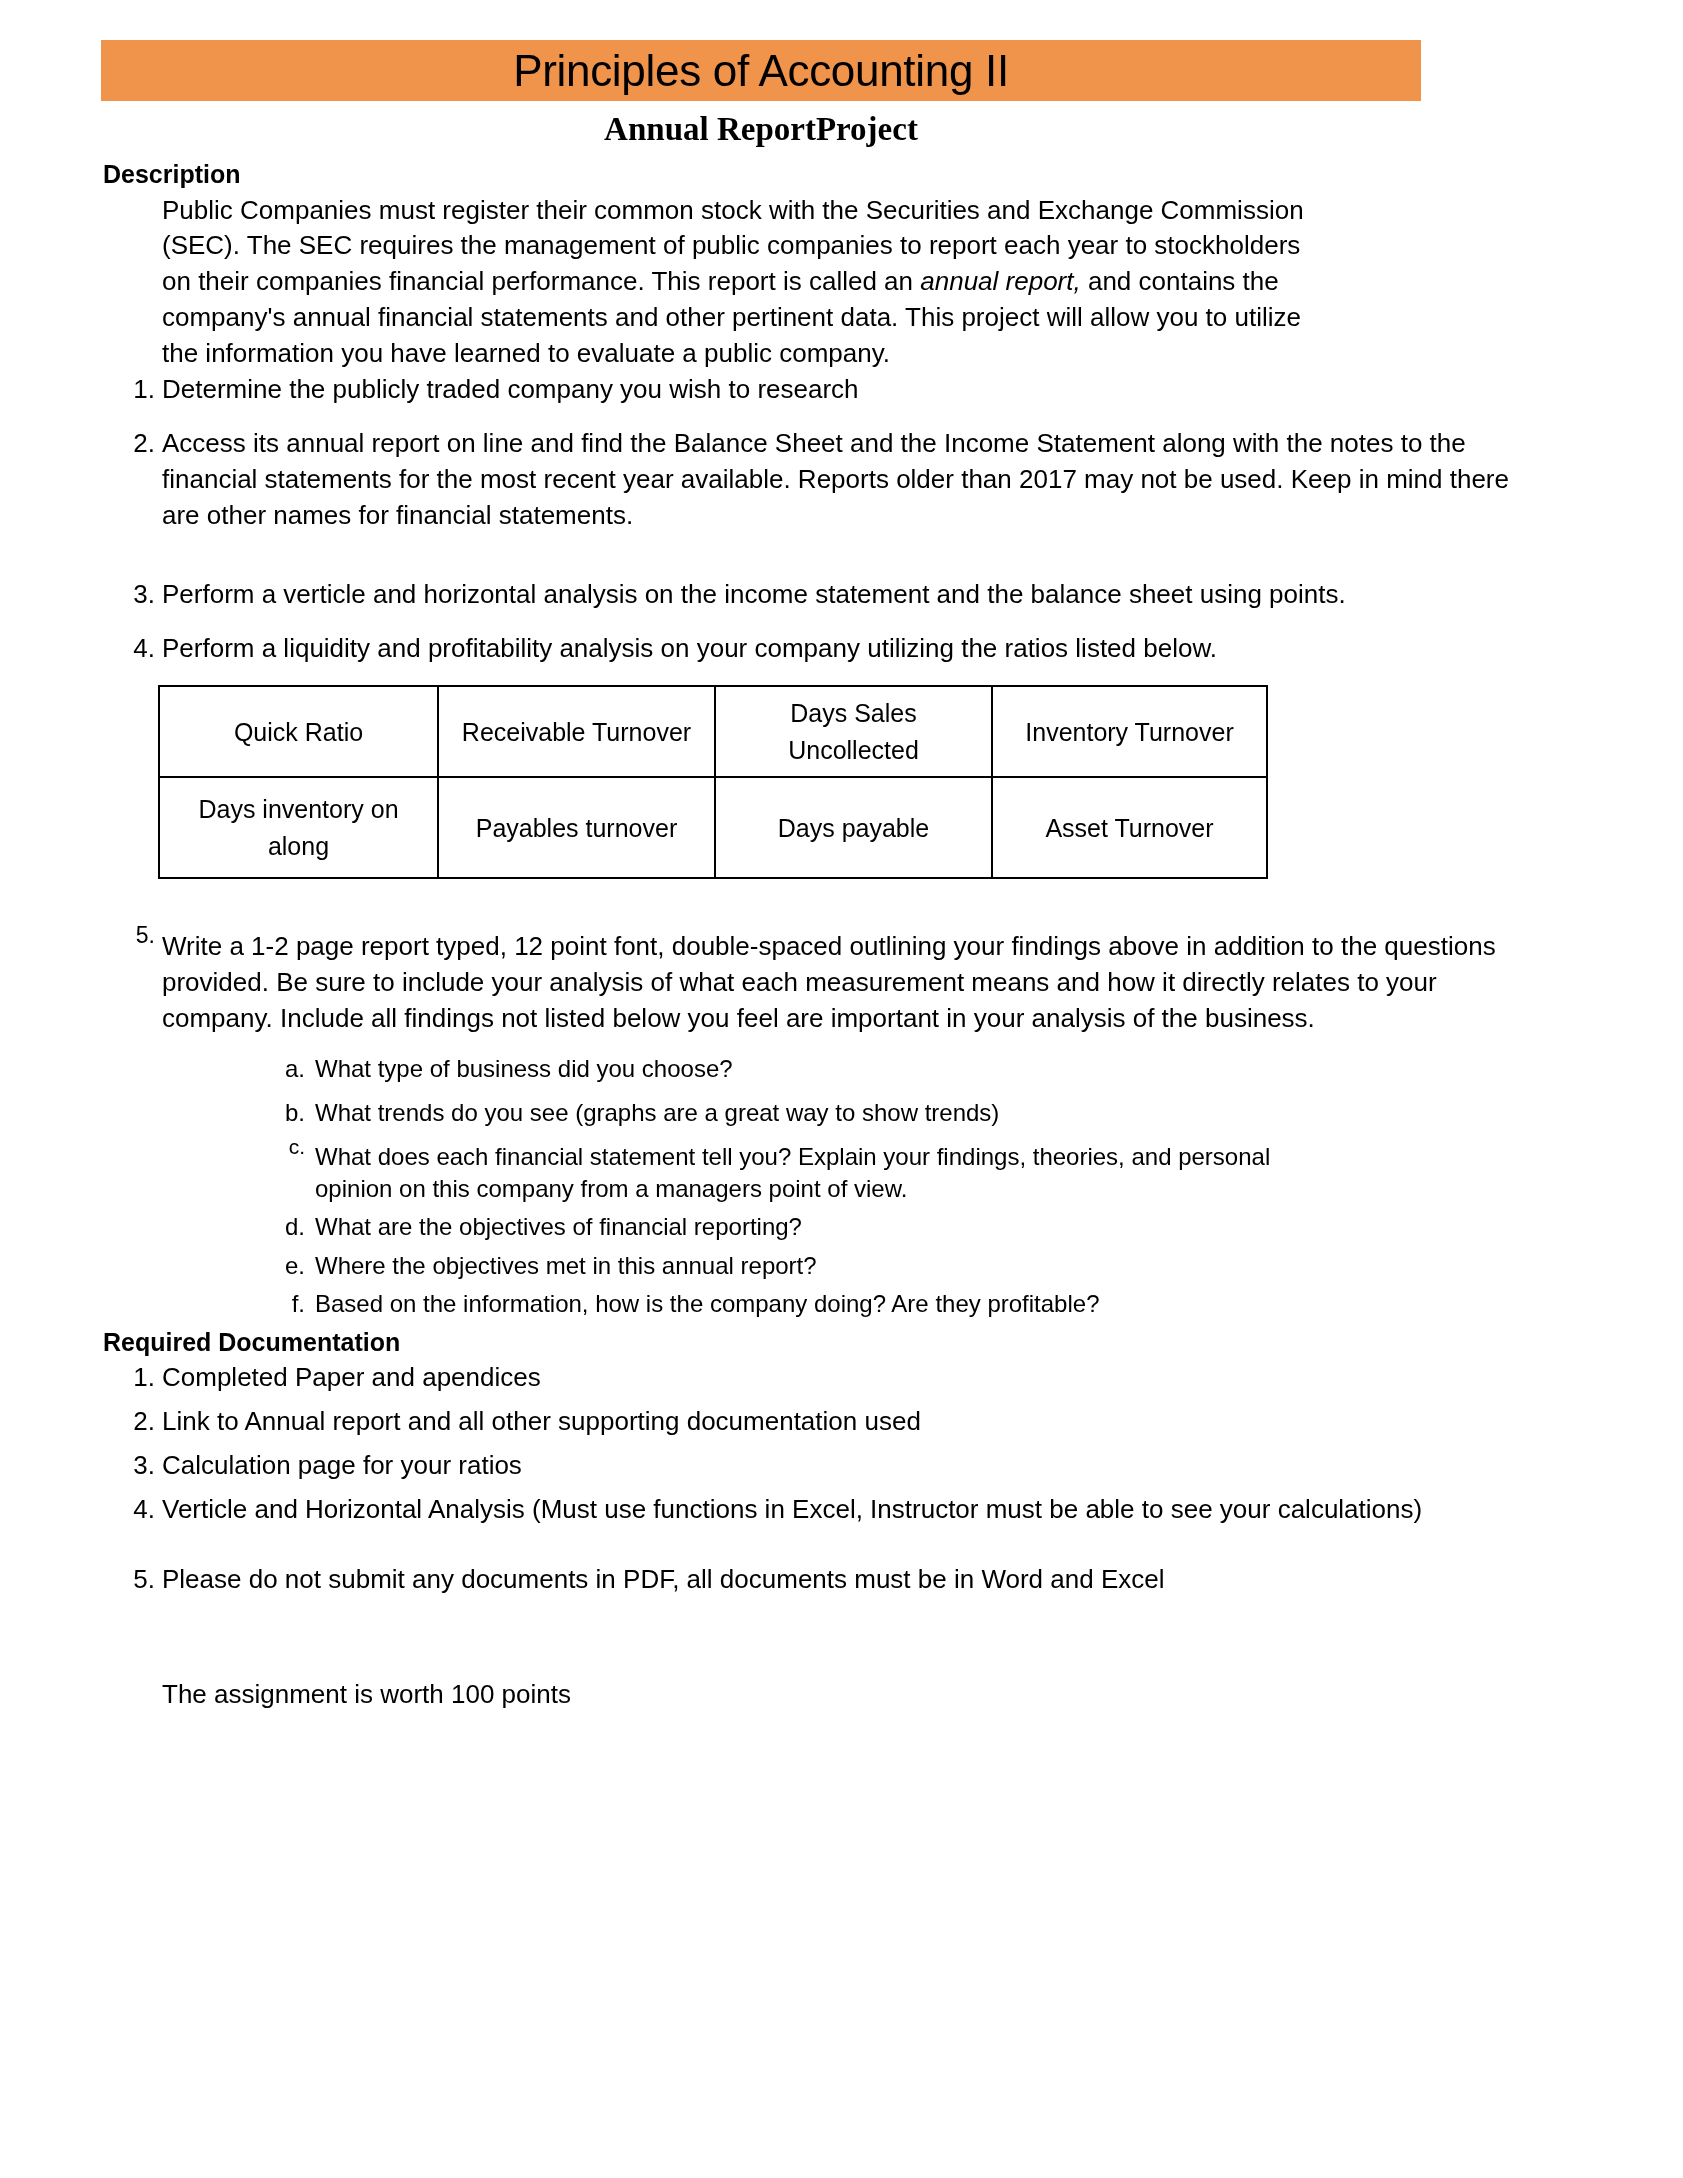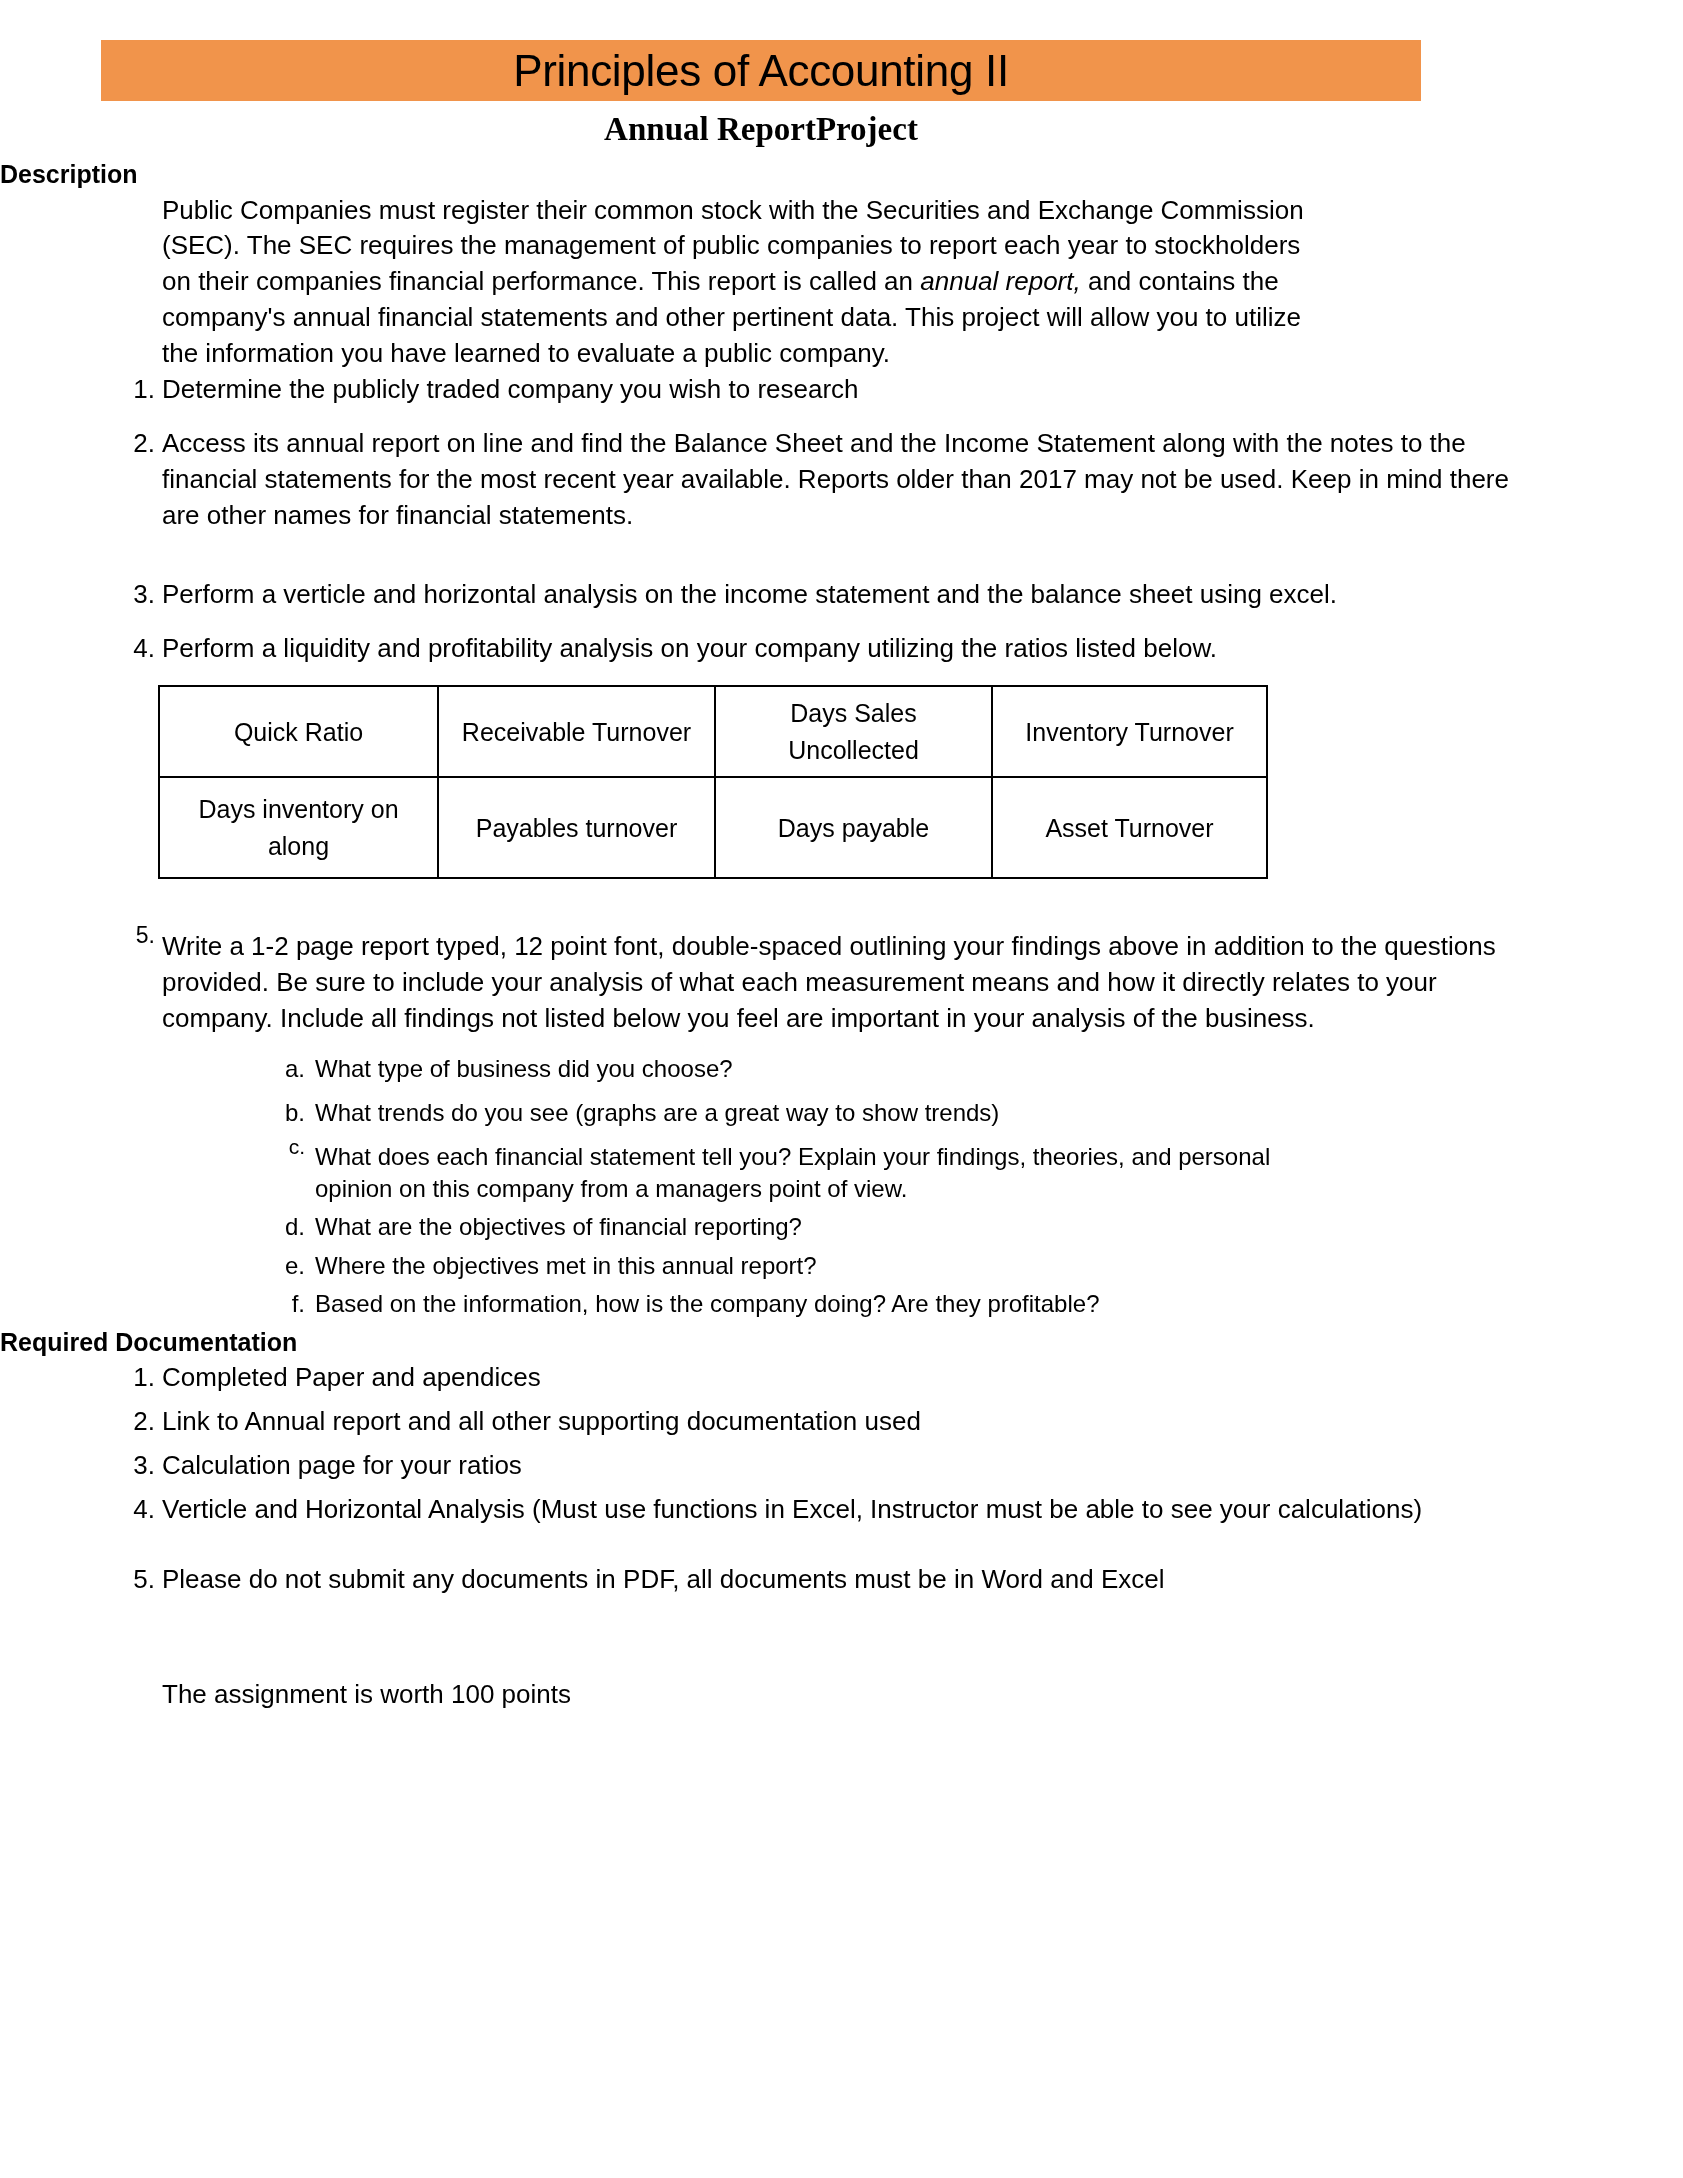--- a/index.html
+++ b/index.html
@@ -62,20 +62,21 @@
   .doc {
     position: absolute;
     left: 0;
     top: 158px;
     width: 1683px;
   }
   .sec-head {
     font-size: 25px;
     font-weight: bold;
     margin: 0 0 2px 0;
+    padding-left: 103px;
     line-height: 1.30;
   }
   .para {
     font-size: 26px;
     line-height: 1.38;
     margin: 0;
     padding: 0 0 0 162px;
     width: 1317px;
     box-sizing: border-box;
     text-align: left;
@@ -190,21 +191,21 @@
       <li class="tight">
         <span class="marker">1.</span>
         <span>Determine the publicly traded company you wish to research</span>
       </li>
       <li class="gap-lg" style="margin-top:18px;">
         <span class="marker">2.</span>
         <span>Access its annual report on line and find the Balance Sheet and the Income Statement along with the notes to the financial statements for the most recent year available. Reports older than 2017 may not be used. Keep in mind there are other names for financial statements.</span>
       </li>
       <li>
         <span class="marker">3.</span>
-        <span>Perform a verticle and horizontal analysis on the income statement and the balance sheet using excel.</span>
+        <span>Perform a verticle and horizontal analysis on the income statement and the balance sheet using points.</span>
       </li>
       <li>
         <span class="marker">4.</span>
         <span>Perform a liquidity and profitability analysis on your company utilizing the ratios listed below.</span>
       </li>
     </ol>
 
     <div class="ratio-table-wrap">
       <table class="ratios">
         <colgroup>

